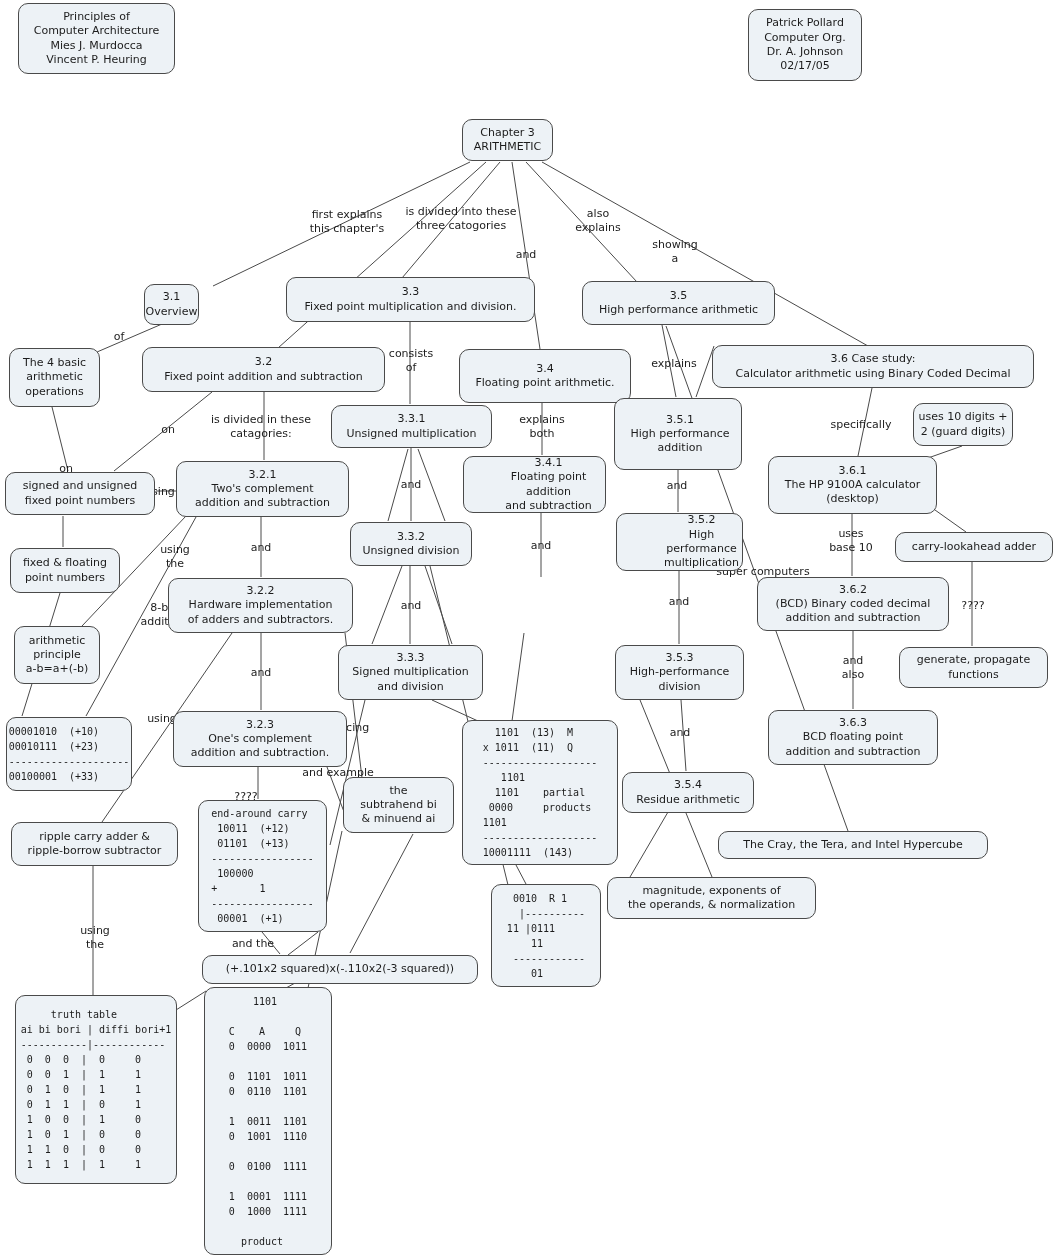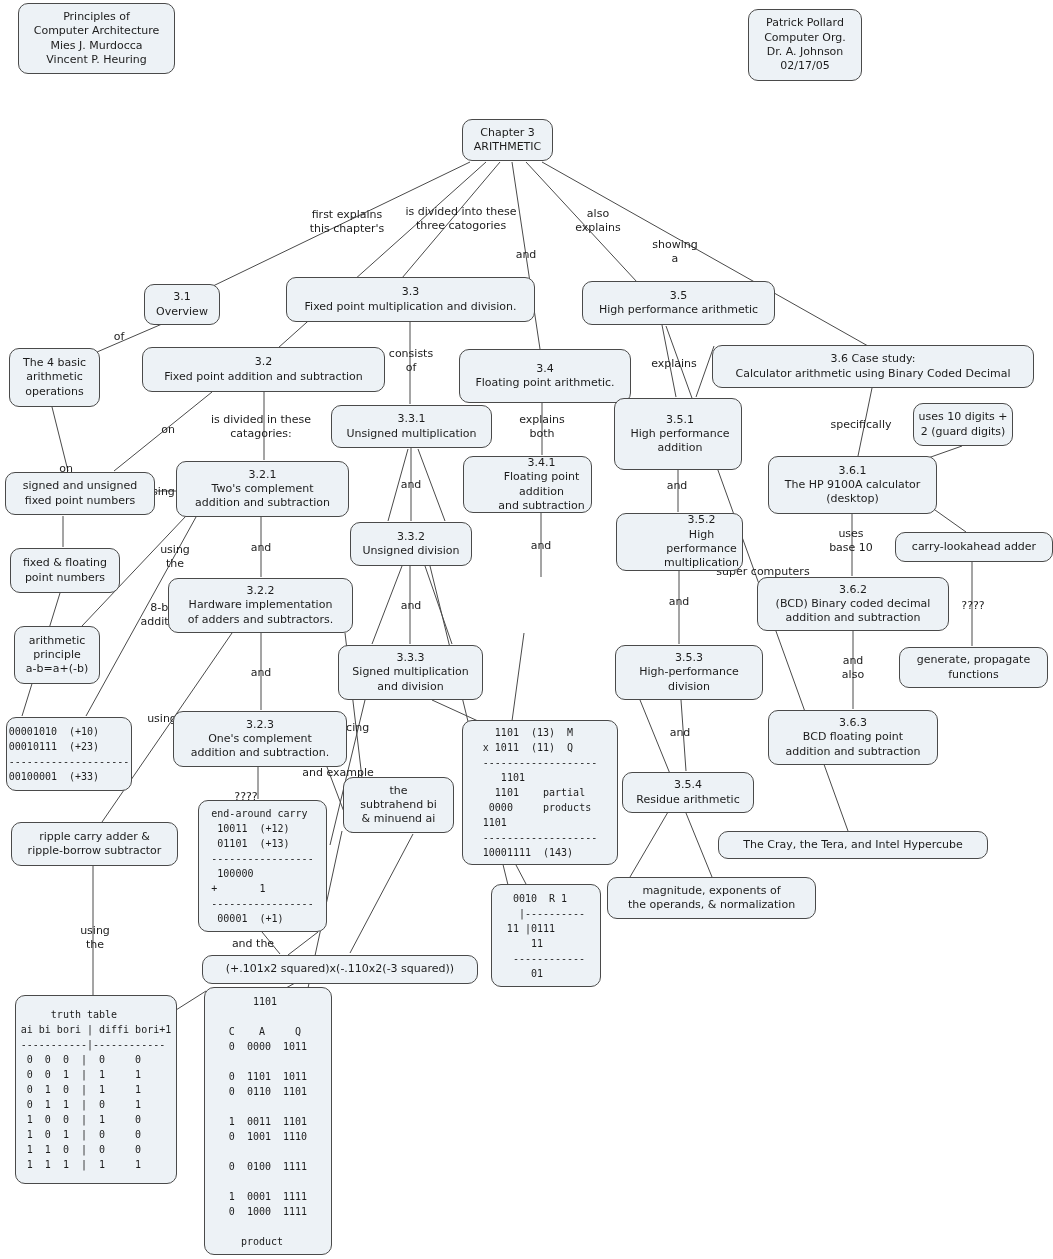--- a/index.html
+++ b/index.html
@@ -132,21 +132,21 @@
     <div class="node" style="left: 748px; top: 9px; width: 114px; height: 72px; background: rgb(237, 242, 246); border-color: rgb(74, 74, 74);">
       <span>Patrick Pollard
 Computer Org.
 Dr. A. Johnson
 02/17/05</span>
     </div>
     <div class="node" style="left: 462px; top: 119px; width: 91px; height: 42px; background: rgb(237, 242, 246); border-color: rgb(74, 74, 74);">
       <span>Chapter 3
 ARITHMETIC</span>
     </div>
-    <div class="node" style="left: 144px; top: 284px; width: 76px; height: 41px; background: rgb(237, 242, 246); border-color: rgb(74, 74, 74);">
+    <div class="node" style="left: 144px; top: 284px; width: 55px; height: 41px; background: rgb(237, 242, 246); border-color: rgb(74, 74, 74);">
       <span>3.1
 Overview</span>
     </div>
     <div class="node" style="left: 286px; top: 277px; width: 249px; height: 45px; background: rgb(237, 242, 246); border-color: rgb(74, 74, 74);">
       <span>3.3
 Fixed point multiplication and division.</span>
     </div>
     <div class="node" style="left: 142px; top: 347px; width: 243px; height: 45px; background: rgb(237, 242, 246); border-color: rgb(74, 74, 74);">
       <span>3.2
 Fixed point addition and subtraction</span>
@@ -174,21 +174,21 @@
     </div>
     <div class="node" style="left: 913px; top: 403px; width: 100px; height: 43px; background: rgb(237, 242, 246); border-color: rgb(74, 74, 74);">
       <span>uses 10 digits +
 2 (guard digits)</span>
     </div>
     <div class="node" style="left: 614px; top: 398px; width: 128px; height: 72px; background: rgb(237, 242, 246); border-color: rgb(74, 74, 74); padding-left: 8px;">
       <span>3.5.1
 High performance
 addition</span>
     </div>
-    <div class="node" style="left: 463px; top: 456px; width: 129px; height: 57px; background: rgb(237, 242, 246); border-color: rgb(74, 74, 74); padding-left: 32px;">
+    <div class="node" style="left: 463px; top: 456px; width: 143px; height: 57px; background: rgb(237, 242, 246); border-color: rgb(74, 74, 74); padding-left: 32px;">
       <span>3.4.1
 Floating point addition
 and subtraction</span>
     </div>
     <div class="node" style="left: 768px; top: 456px; width: 169px; height: 58px; background: rgb(237, 242, 246); border-color: rgb(74, 74, 74);">
       <span>3.6.1
 The HP 9100A calculator
 (desktop)</span>
     </div>
     <div class="node" style="left: 5px; top: 472px; width: 150px; height: 43px; background: rgb(237, 242, 246); border-color: rgb(74, 74, 74);">
@@ -229,21 +229,21 @@
     <div class="node" style="left: 14px; top: 626px; width: 86px; height: 58px; background: rgb(237, 242, 246); border-color: rgb(74, 74, 74);">
       <span>arithmetic
 principle
 a-b=a+(-b)</span>
     </div>
     <div class="node" style="left: 338px; top: 645px; width: 145px; height: 55px; background: rgb(237, 242, 246); border-color: rgb(74, 74, 74);">
       <span>3.3.3
 Signed multiplication
 and division</span>
     </div>
-    <div class="node" style="left: 615px; top: 645px; width: 148px; height: 55px; background: rgb(237, 242, 246); border-color: rgb(74, 74, 74);">
+    <div class="node" style="left: 615px; top: 645px; width: 129px; height: 55px; background: rgb(237, 242, 246); border-color: rgb(74, 74, 74);">
       <span>3.5.3
 High-performance
 division</span>
     </div>
     <div class="node" style="left: 899px; top: 647px; width: 149px; height: 41px; background: rgb(237, 242, 246); border-color: rgb(74, 74, 74);">
       <span>generate, propagate
 functions</span>
     </div>
     <div class="node" style="left: 173px; top: 711px; width: 174px; height: 56px; background: rgb(237, 242, 246); border-color: rgb(74, 74, 74);">
       <span>3.2.3

